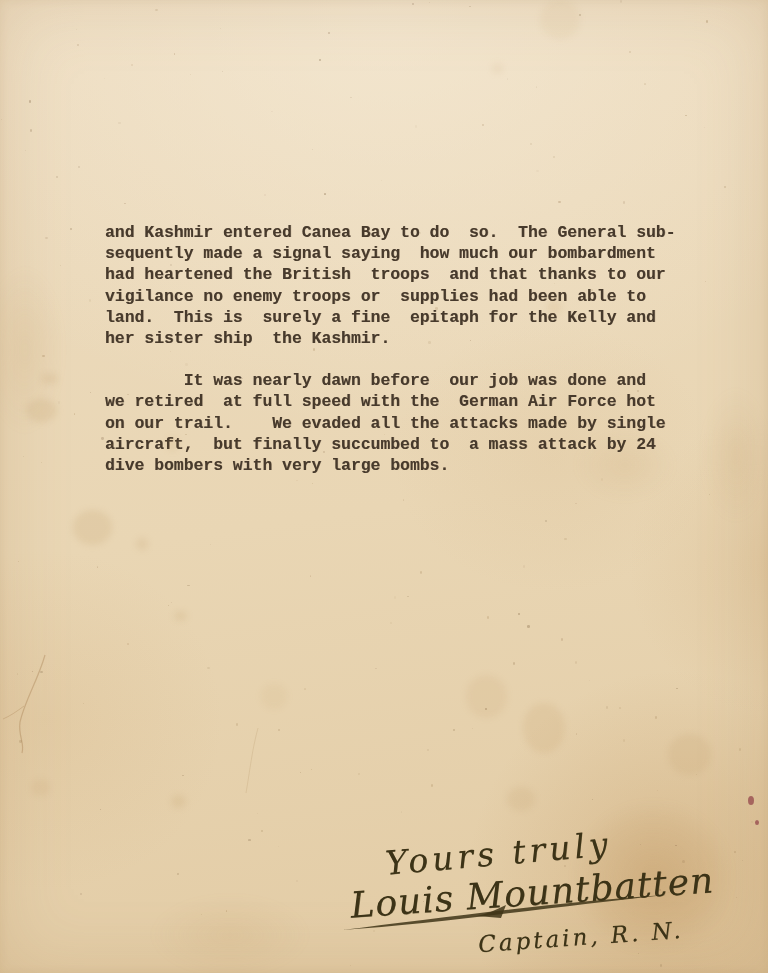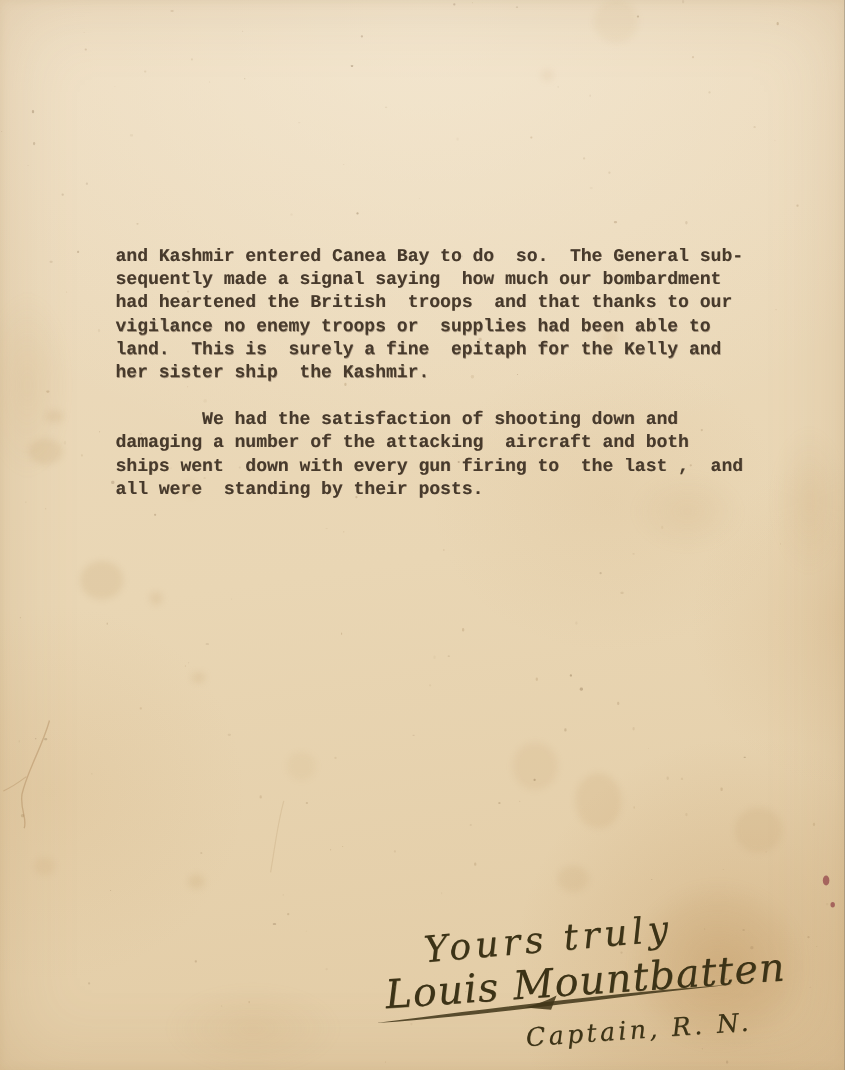--- a/index.html
+++ b/index.html
@@ -88,24 +88,25 @@
     <path d="M258,728 C252,750 250,770 246,793" fill="none" stroke="rgba(158,116,68,0.16)" stroke-width="1"></path>
   </svg>
 
   <div class="body-text">
     <p class="para">and Kashmir entered Canea Bay to do  so.  The General sub-
 sequently made a signal saying  how much our bombardment
 had heartened the British  troops  and that thanks to our
 vigilance no enemy troops or  supplies had been able to
 land.  This is  surely a fine  epitaph for the Kelly and
 her sister ship  the Kashmir.</p>
-    <p class="para">        We had the satisfaction of shooting down and
-damaging a number of the attacking  aircraft and both
-ships went  down with every gun firing to  the last ,  and
-all were  standing by their posts.</p>
+    <p class="para">        It was nearly dawn before  our job was done and
+we retired  at full speed with the  German Air Force hot
+on our trail.    We evaded all the attacks made by single
+aircraft,  but finally succumbed to  a mass attack by 24
+dive bombers with very large bombs.</p>
   </div>
 
   <div class="closing">
     <div class="hand valediction">Yours truly</div>
     <div class="hand signature">Louis Mountbatten</div>
     <svg class="flourish" width="334" height="50" viewBox="0 0 334 50">
       <path d="M4,44 C100,32 220,16 328,9 C220,20 100,38 4,44 Z" fill="#3f3517" opacity="0.85"></path>
       <path d="M168,19 C158,24 148,28 139,30 L163,32 Z" fill="#3f3517" opacity="0.85"></path>
     </svg>
     <div class="hand sig-title">Captain, R. N.</div>

